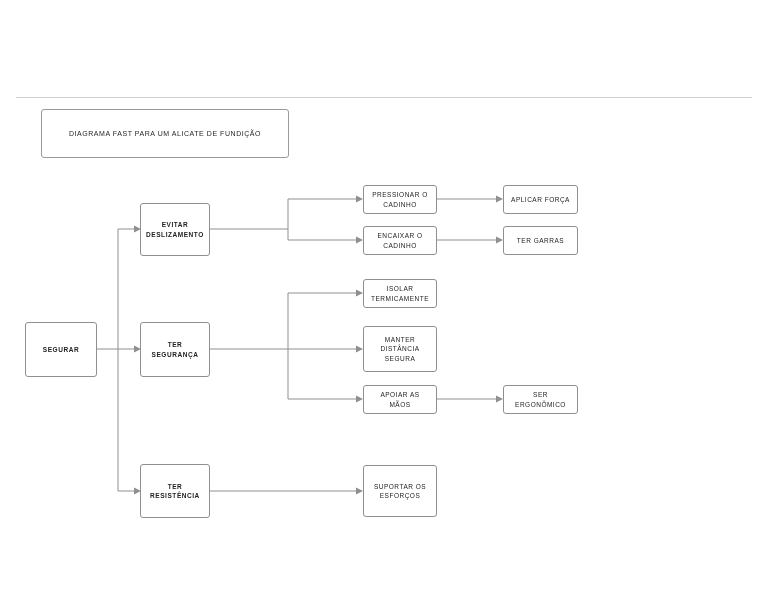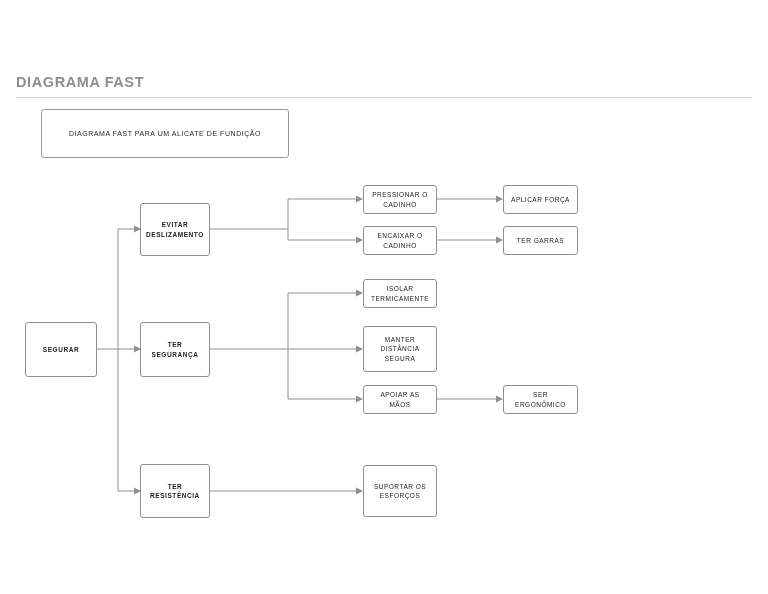--- a/index.html
+++ b/index.html
@@ -84,21 +84,20 @@
     pointer-events: none;
   }
   svg.links path, svg.links line { stroke: #8f8f8f; stroke-width: 1; fill: none; }
   svg.links polygon { fill: #8f8f8f; }
 </style>
 </head>
 <body>
 
 <div id="canvas">
 
-  <div class="page-title">DIAGRAMA FAST</div>
   <div class="title-rule"></div>
 
   <div class="banner" style="left:41px; top:109px; width:248px; height:49px;">
     <span><span>DIAGRAMA FAST PARA UM ALICATE DE FUNDIÇÃO</span></span>
   </div>
 
   <svg class="links" viewBox="0 0 768 594">
 
     <line x1="97" y1="349" x2="118" y2="349"></line>
     <line x1="118" y1="229" x2="118" y2="491"></line>

